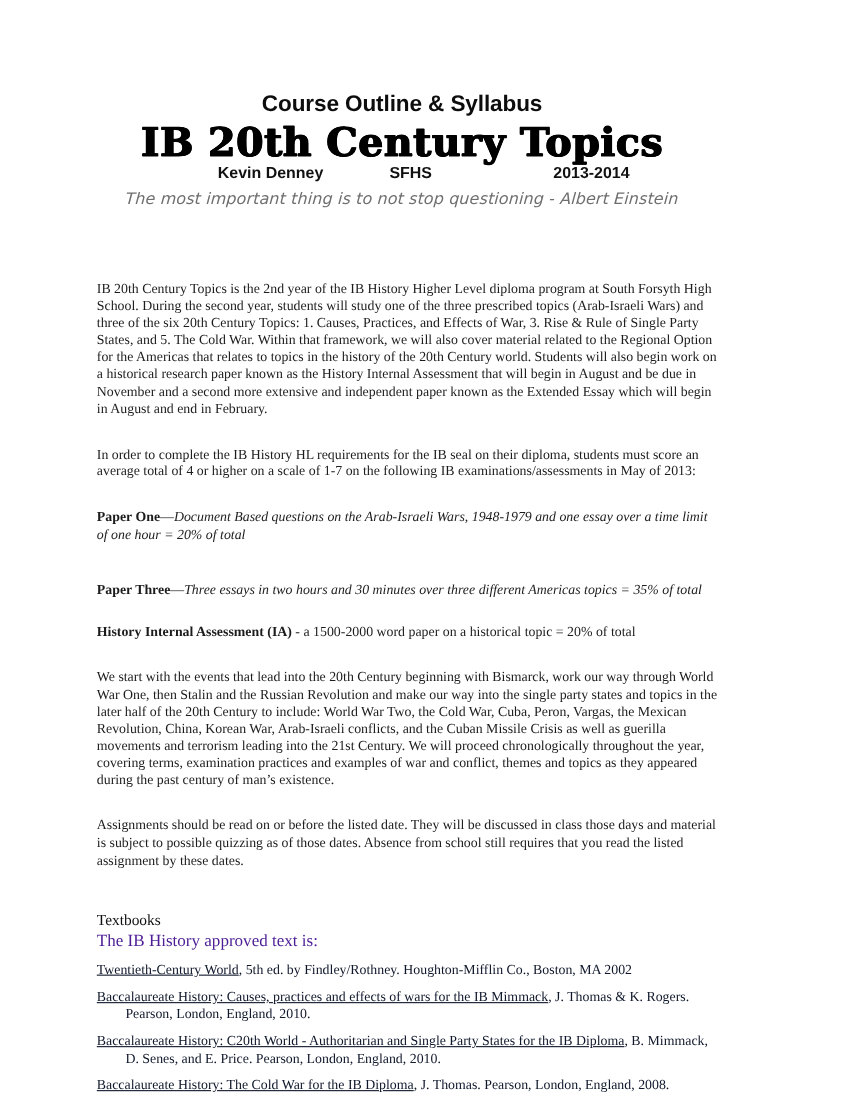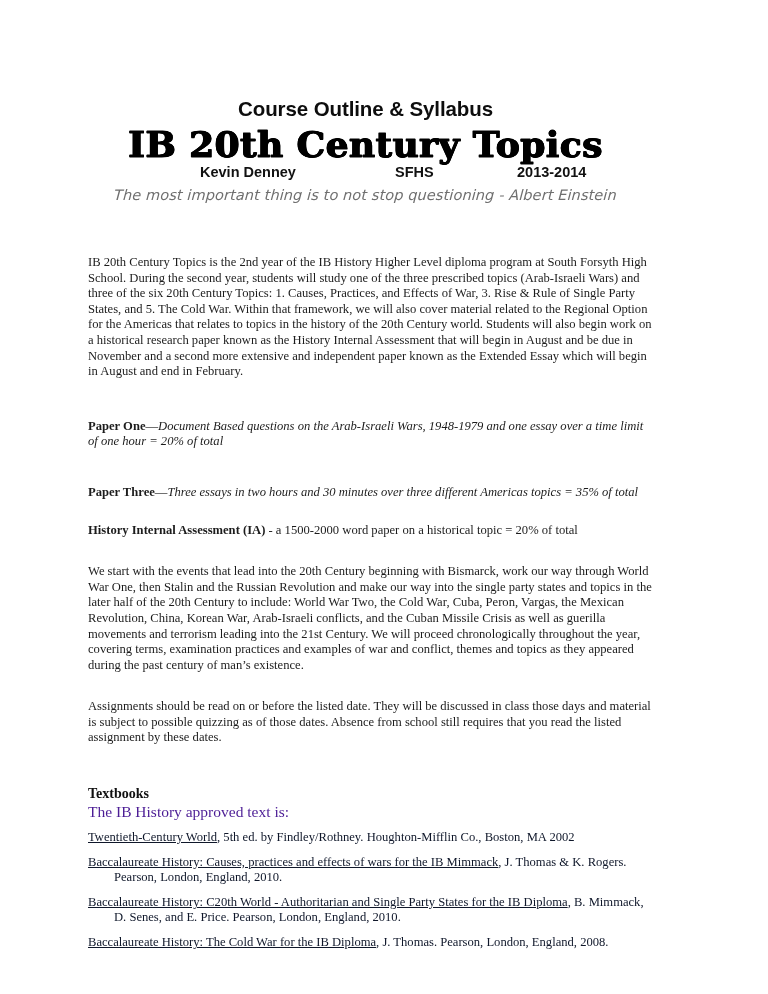--- a/index.html
+++ b/index.html
@@ -14,21 +14,21 @@
     font-family: "Liberation Serif", "DejaVu Serif", serif;
     color: #1a1a1a;
     -webkit-font-smoothing: antialiased;
   }
 
   .page {
     position: relative;
     width: 731px;
     height: 994px;
     box-sizing: border-box;
-    padding: 14px;
+    padding: 0;
   }
 
   
   .header {
     padding-top: 84px;
     text-align: center;
   }
 
   .doc-supertitle {
     font-family: "Liberation Sans", "DejaVu Sans", sans-serif;
@@ -62,22 +62,22 @@
     font-weight: bold;
     font-size: 14.5px;
     color: #111111;
     text-align: left;
   }
   .byline span {
     position: absolute;
     top: 0;
     white-space: nowrap;
   }
-  .byline .b-teacher { left: 186px; }
-  .byline .b-school  { left: 381px; }
+  .byline .b-teacher { left: 198px; }
+  .byline .b-school  { left: 354px; }
   .byline .b-year    { left: 503px; }
 
   .quote {
     margin-top: 3px;
     font-family: "DejaVu Sans", "Liberation Sans", sans-serif;
     font-style: italic;
     font-size: 14.5px;
     letter-spacing: 0.1px;
     color: #6f6f6f;
     white-space: nowrap;
@@ -112,21 +112,21 @@
     color: #1c1c1c;
   }
   .exam-item .lead {
     font-weight: bold;
   }
   .exam-item .it {
     font-style: italic;
   }
 
   .textbooks-heading {
-    font-weight: bold;
+    font-weight: normal;
     font-size: 14px;
     line-height: 17px;
     margin: 0;
     color: #101010;
   }
   .textbooks-sub {
     font-size: 15.5px;
     line-height: 19px;
     margin: 0 0 9px 0;
     color: #4c1d95;
@@ -162,20 +162,21 @@
 
     <div class="quote">The most important thing is to not stop questioning - Albert Einstein</div>
   </div>
 
   <div class="body-col">
 
     <p class="para">IB 20th Century Topics is the 2nd year of the IB History Higher Level diploma program at South Forsyth High School.  During the second year, students will study one of the three prescribed topics (Arab-Israeli Wars) and three of the six 20th Century Topics:   1. Causes, Practices, and Effects of War, 3. Rise &amp; Rule of Single Party States, and 5. The Cold War.  Within that framework, we will also cover material related to the Regional Option for the Americas that relates to topics in the history of the 20th Century world.  Students will also begin work on a historical research paper known as the History Internal Assessment that will begin in August and be due in November and a second more extensive and independent paper known as the Extended Essay which will begin in August and end in February.</p>
 
     <div class="spacer-sm"></div>
 
+    <p class="para">In order to complete the IB History HL requirements for the IB seal on their diploma, students must score an average total of 4 or higher on a scale of 1-7 on the following IB examinations/assessments in May of 2013:</p>
 
     <div class="spacer-sm"></div>
 
     <p class="exam-item">
       <span class="lead">Paper One</span><span>—</span><span class="it">Document Based questions on the Arab-Israeli Wars, 1948-1979 and one essay over a time limit of one hour =  20% of total</span>
     </p>
 
     <div class="spacer-sm"></div>
 
 

